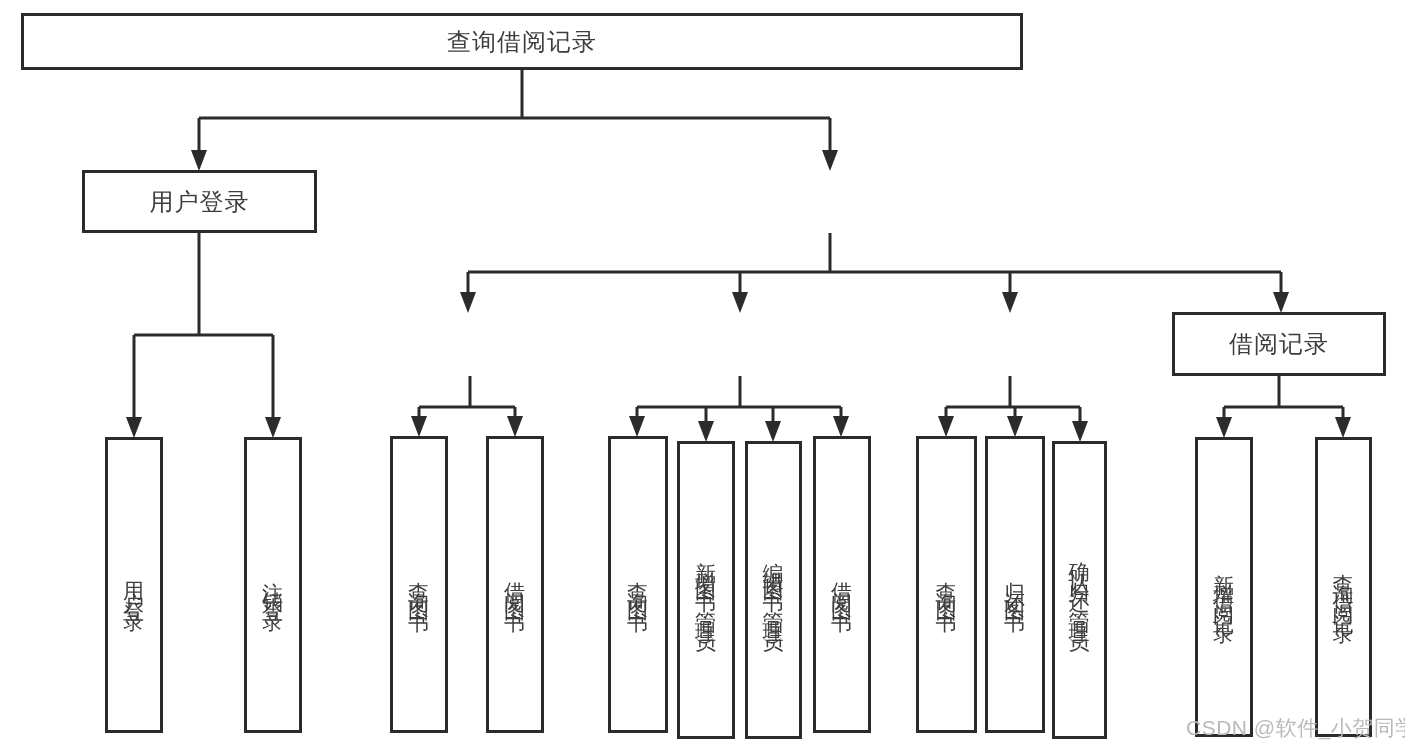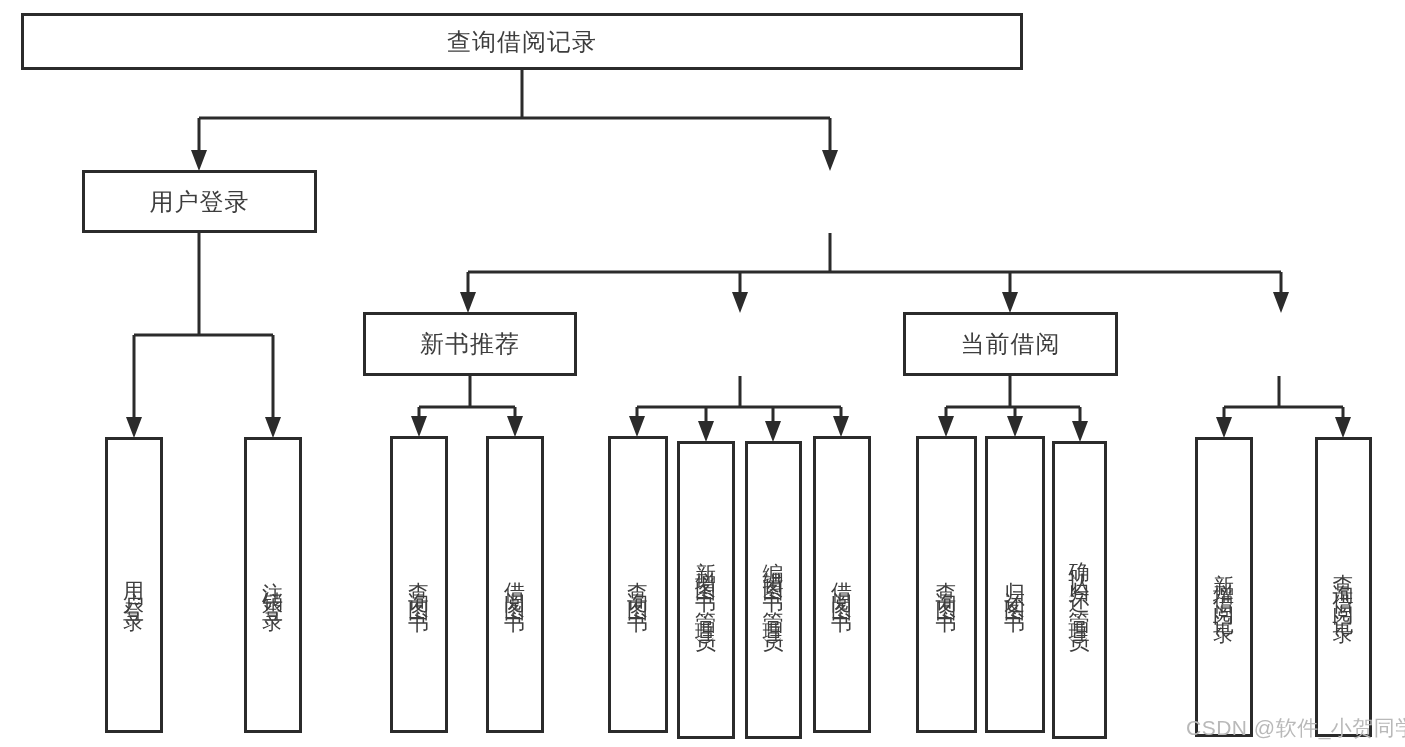--- a/index.html
+++ b/index.html
@@ -93,25 +93,22 @@
   </svg>
 
   <div class="box h-box" style="left:21px; top:13px; width:1002px; height:57px;">
     <span>查询借阅记录</span>
   </div>
 
   <div class="box h-box" style="left:82px; top:170px; width:235px; height:63px;">
     <span>用户登录</span>
   </div>
 
-  <div class="box h-box" style="left:363px; top:312px; width:214px; height:64px;">
-    <span>新书推荐</span>
-  </div>
-  <div class="box h-box" style="left:903px; top:312px; width:215px; height:64px;">
-    <span>当前借阅</span>
+  <div class="box h-box" style="left:1172px; top:312px; width:214px; height:64px;">
+    <span>借阅记录</span>
   </div>
 
   <div class="box v-box" style="left:105px; top:437px; width:58px; height:296px;">
     <span class="v-label">用户登录</span>
   </div>
   <div class="box v-box" style="left:244px; top:437px; width:58px; height:296px;">
     <span class="v-label">注销登录</span>
   </div>
 
   <div class="box v-box" style="left:390px; top:436px; width:58px; height:297px;">

